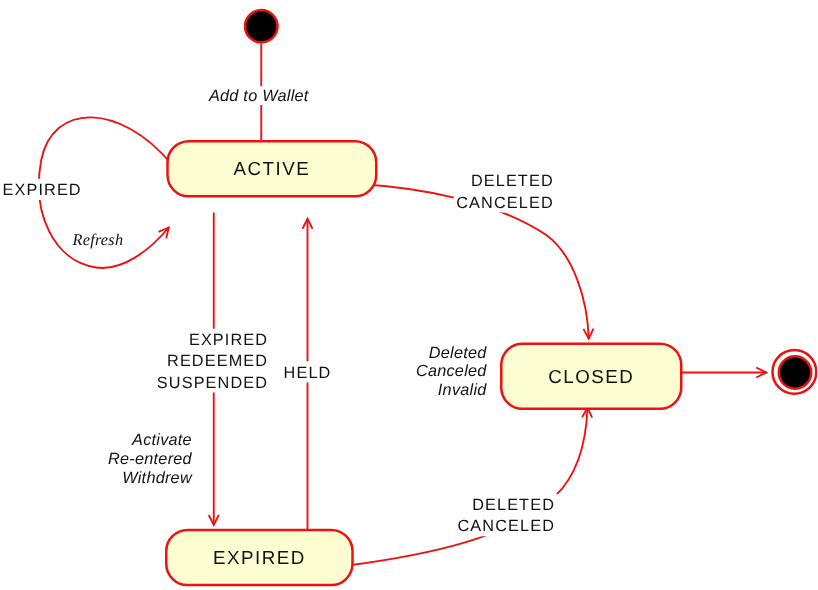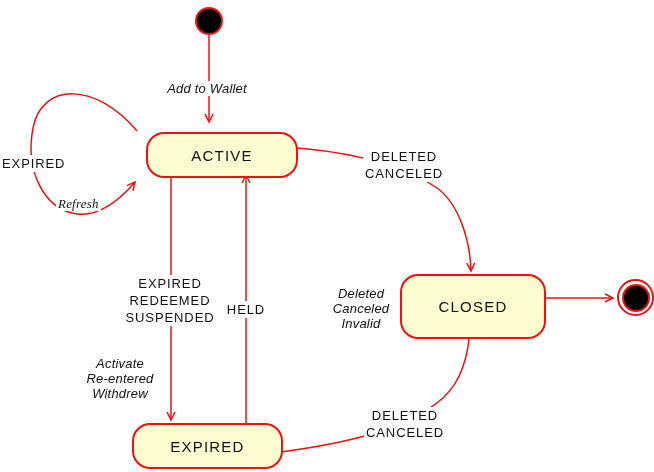--- a/index.html
+++ b/index.html
@@ -14,34 +14,34 @@
   marker path{fill:none;stroke:var(--line,#ee1111);stroke-width:1.5;}
 
   .state{
     position:absolute;z-index:2;box-sizing:border-box;
     background:var(--state-fill,#fdfdd2);
     border:2px solid var(--state-border,#ee1111);
     border-radius:18px;
     display:flex;align-items:center;justify-content:center;
     font-size:15px;letter-spacing:1.2px;color:var(--text,#111);
   }
-  #st-active{left:133px;top:132px;width:152px;height:46px;margin-left:13px;}
-  #st-closed{left:400px;top:274px;width:146px;height:65px;}
+  #st-active{left:133px;top:112px;width:169px;height:46px;}
+  #st-closed{left:400px;top:274px;width:146px;height:54px;}
   #st-expired{left:132px;top:423px;width:151px;height:46px;}
 
   .marker{position:absolute;z-index:2;box-sizing:border-box;border-radius:50%;}
   .initial{left:195px;top:7px;width:28px;height:28px;background:#000;border:2px solid var(--line,#ee1111);}
   .final-outer{left:617px;top:279px;width:37px;height:37px;background:#fff;border:2px solid var(--line,#ee1111);
     display:flex;align-items:center;justify-content:center;}
   .final-inner{width:24px;height:24px;background:#000;border:2px solid var(--line,#ee1111);border-radius:50%;}
 
   .lbl{
-    position:absolute;z-index:3;white-space:pre-line;text-align:center;
+    position:absolute;z-index:3;white-space:pre-line;text-align:right;
     font-size:13px;line-height:1.32;letter-spacing:0.9px;
-    background:#fff;padding:0 2px;color:var(--text,#111);margin-top:12px;
+    background:#fff;padding:0 2px;color:var(--text,#111);
   }
   .lbl.it{font-style:italic;line-height:1.17;letter-spacing:0.2px;}
   .lbl.cx{transform:translateX(-50%);}
 
   #lbl-add{left:207px;top:69px;}
   #lbl-updated{left:0px;top:143px;}
   #lbl-refresh{left:56px;top:184px;font-family:Liberation Serif, serif;}
   #lbl-del-top{left:404px;top:136px;}
   #lbl-exp-red-sus{left:170px;top:263px;}
   #lbl-held{left:246px;top:289px;}

